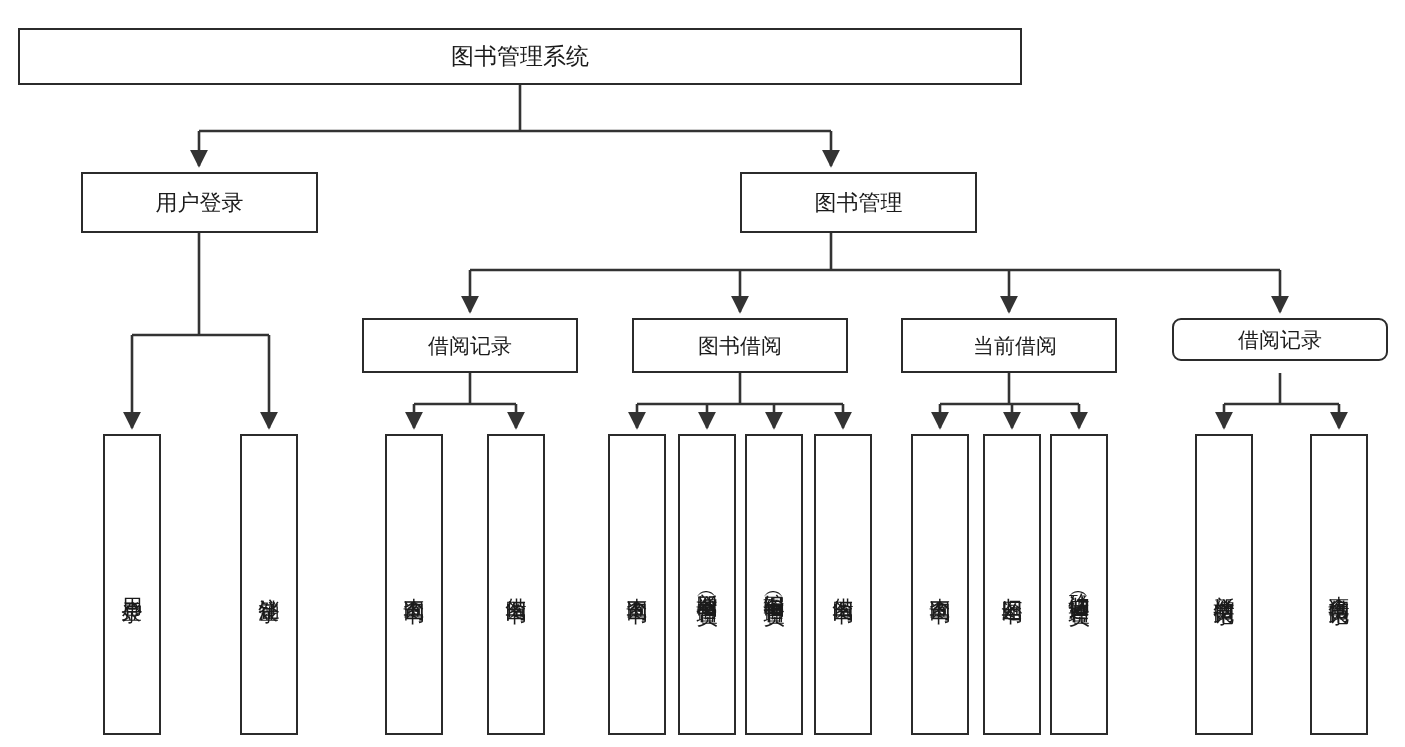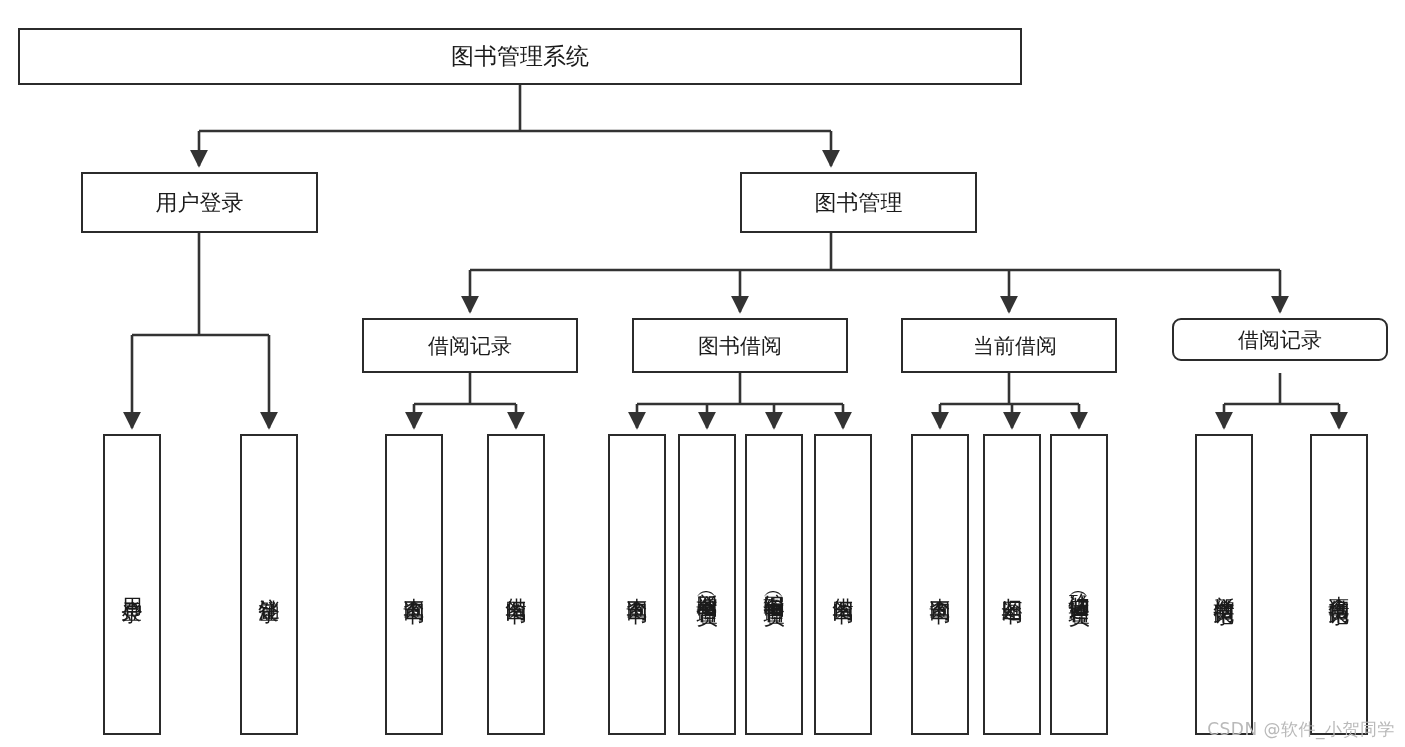--- a/index.html
+++ b/index.html
@@ -182,14 +182,13 @@
         <span class="label">确认归还（管理员）</span>
       </div>
       <div class="node leaf" style="left: 1195px; top: 434px; width: 58px; height: 301px;">
         <span class="label">新增借阅记录</span>
       </div>
       <div class="node leaf" style="left: 1310px; top: 434px; width: 58px; height: 301px;">
         <span class="label">查询借阅记录</span>
       </div>
     </div>
 
-  <div class="watermark">CSDN @软件_小贺同学</div>
 </div>
 
 </body></html>

